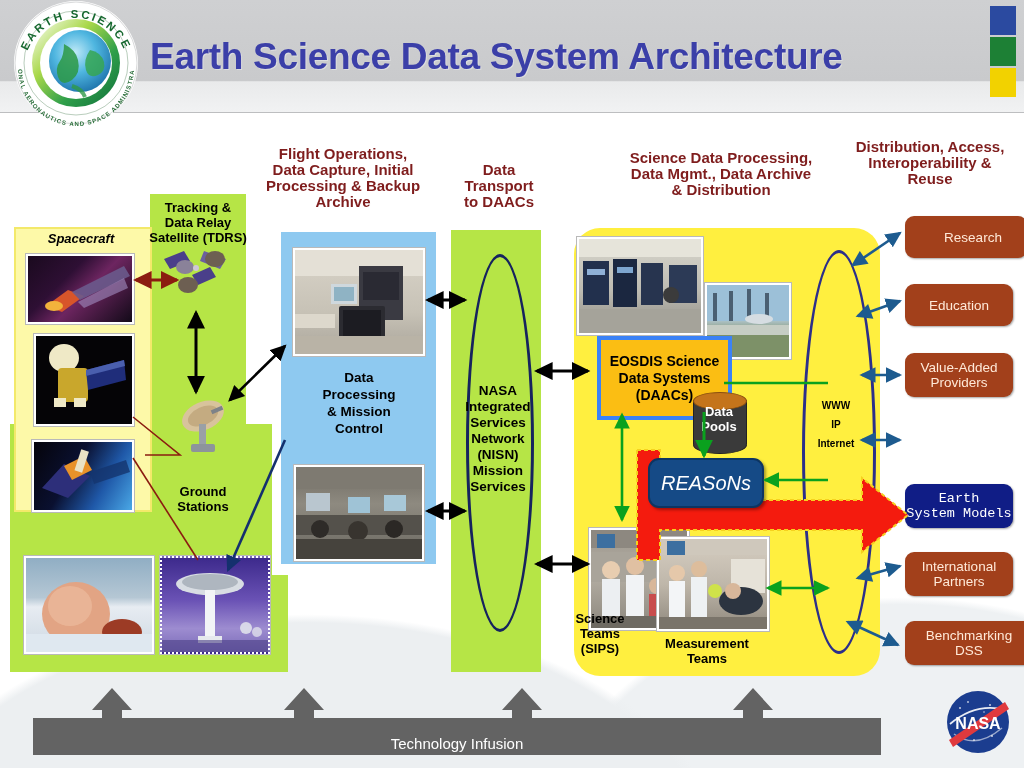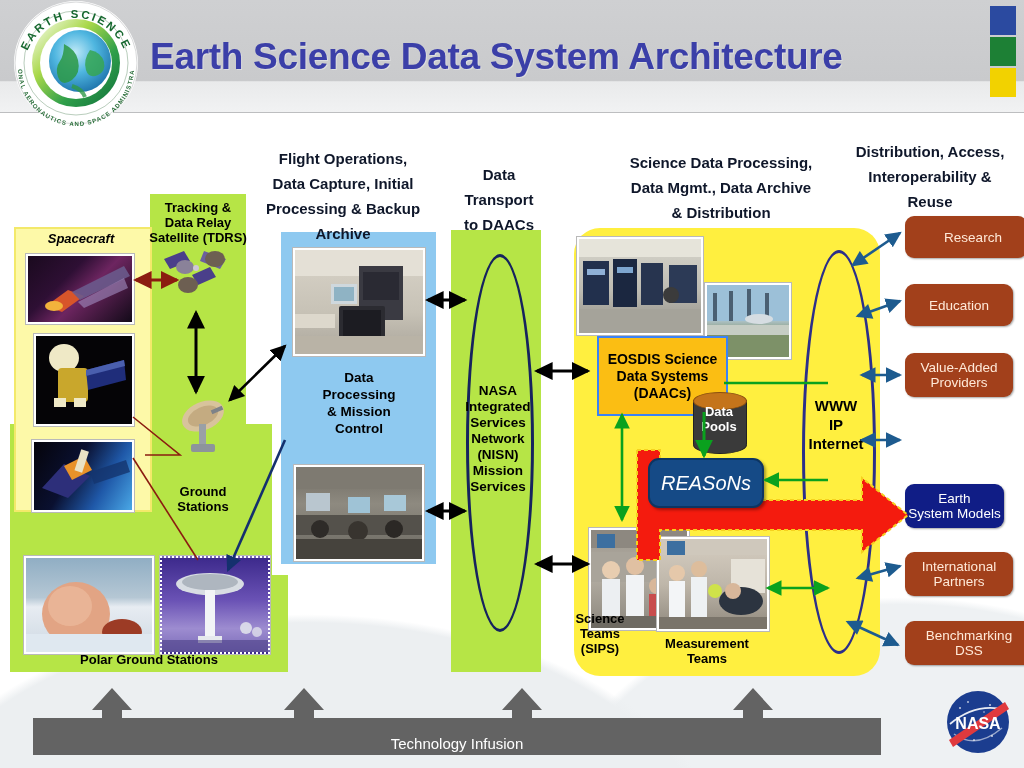--- a/index.html
+++ b/index.html
@@ -27,22 +27,22 @@
   .swatches{position:absolute;right:8px;top:6px;width:26px;z-index:7;}
   .swatch{width:26px;height:29px;margin-bottom:2px;}
   .sw-blue{background:#2b4aa0;}
   .sw-green{background:#1d8035;}
   .sw-yellow{background:#f2d200;}
 
   
   .seal{position:absolute;left:2px;top:0px;width:148px;height:126px;z-index:9;}
 
   
-  .colhead{position:absolute;text-align:center;color:#0f172a;font-weight:bold;
-    font-size:15px;line-height:25px;z-index:4;}
+  .colhead{position:absolute;text-align:center;color:#7f1d1d;font-weight:bold;
+    font-size:15px;line-height:16px;z-index:4;}
 
   
   .panel{position:absolute;z-index:1;}
   .green{background:#b6e546;}
   .yellowpale{background:#fdf9a8;border:2px solid #f3e96a;}
   .blue{background:#8ec9f0;}
   .bigyellow{background:#ffef3f;}
 
   .panel-label{position:absolute;font-weight:bold;font-size:13px;color:#000;text-align:center;
     line-height:15px;z-index:3;}
@@ -56,21 +56,21 @@
     background:transparent;}
   .ellipse-label{position:absolute;text-align:center;font-weight:bold;font-size:13.5px;
     line-height:16px;color:#000;z-index:4;}
 
   
   .rbox{position:absolute;border-radius:9px;z-index:4;display:flex;align-items:center;
     justify-content:center;text-align:center;color:#ffe9d8;font-size:13.5px;line-height:15px;
     background:#a2401b;box-shadow:1px 1px 2px rgba(0,0,0,.35);}
   .rbox.navy{background:#101d86;color:#fff;}
 
-  .eosdis{position:absolute;background:#fbbe13;border:2px solid #3b82f6;z-index:5;
+  .eosdis{position:absolute;background:#fbbe13;border:4px solid #3b82f6;z-index:5;
     display:flex;align-items:center;justify-content:center;text-align:center;
     font-weight:bold;font-size:14px;line-height:17px;color:#000;}
 
   .reasons{position:absolute;background:#154a86;border:2px solid #0d3562;border-radius:11px;
     z-index:7;display:flex;align-items:center;justify-content:center;color:#fff;
     font-style:italic;font-size:20px;box-shadow:2px 2px 3px rgba(0,0,0,.35);}
 
   
   .cyl{position:absolute;z-index:8;}
   .cyl-body{position:absolute;left:0;top:8px;width:100%;height:44px;background:#3a3a3a;
@@ -340,21 +340,20 @@
 
   <div class="panel-label" style="left:14px;top:231px;width:134px;font-style:italic;">Spacecraft</div>
 
   <div class="panel-label" style="left:145px;top:200px;width:106px;white-space:pre-line;">Tracking &amp;
 Data Relay
 Satellite (TDRS)</div>
 
   <div class="panel-label" style="left:160px;top:484px;width:86px;white-space:pre-line;">Ground
 Stations</div>
 
-  <div class="panel-label" style="left:18px;top:652px;width:262px;">Polar Ground Stations</div>
 
   <div class="panel-label" style="left:288px;top:369px;width:142px;white-space:pre-line;font-size:13.5px;line-height:17px;">Data
 Processing
 &amp; Mission
 Control</div>
 
   <div class="panel-label" style="left:570px;top:611px;width:60px;white-space:pre-line;">Science
 Teams
 (SIPS)</div>
 
@@ -364,21 +363,21 @@
   <div class="ellipse" style="left:466px;top:254px;width:62px;height:372px;"></div>
   <div class="ellipse-label" style="left:460px;top:383px;width:76px;white-space:pre-line;">NASA
 Integrated
 Services
 Network
 (NISN)
 Mission
 Services</div>
 
   <div class="ellipse" style="left:802px;top:250px;width:68px;height:398px;border-color:#2c2f8a;"></div>
-  <div class="ellipse-label" style="left:796px;top:396px;width:80px;white-space:pre-line;font-size:15px;line-height:19px;">WWW
+  <div class="ellipse-label" style="left:796px;top:396px;width:80px;white-space:pre-line;font-size:10px;line-height:19px;">WWW
 IP
 Internet</div>
 
   <div class="eosdis" style="left:597px;top:336px;width:127px;height:76px;white-space:pre-line;">EOSDIS Science
 Data Systems
 (DAACs)</div>
 
   <div class="cyl" style="left:693px;top:392px;width:52px;height:62px;">
     <div class="cyl-bottom"></div>
     <div class="cyl-body"></div>
@@ -392,21 +391,21 @@
       <path d="M637 450 L660 450 L660 500 L862 500 L862 478 L908 515 L862 552 L862 530 L660 530 L660 560 L637 560 Z" fill="#f41b0e" stroke="#f6d11e" stroke-width="2" stroke-dasharray="4,3"></path>
     </g>
   </svg>
 
   <div class="reasons" style="left:648px;top:458px;width:112px;height:46px;">REASoNs</div>
 
   <div class="rbox" style="left:905px;top:216px;width:108px;height:42px;padding-left:14px;">Research</div>
   <div class="rbox" style="left:905px;top:284px;width:108px;height:42px;">Education</div>
   <div class="rbox" style="left:905px;top:353px;width:108px;height:44px;white-space:pre-line;">Value-Added
 Providers</div>
-  <div class="rbox navy" style="left:905px;top:484px;width:99px;height:44px;white-space:pre-line;">Earth
+  <div class="rbox navy" style="left:905px;top:484px;width:108px;height:44px;white-space:pre-line;font-family:Liberation Mono, monospace;">Earth
 System Models</div>
   <div class="rbox" style="left:905px;top:552px;width:108px;height:44px;white-space:pre-line;">International
 Partners</div>
   <div class="rbox" style="left:905px;top:621px;width:128px;height:44px;white-space:pre-line;">Benchmarking
 DSS</div>
 
   <svg class="ov" viewBox="0 0 1024 768">
     <defs>
       <marker id="ah-black" markerWidth="7" markerHeight="7" refX="5.4" refY="3" orient="auto">
         <path d="M0,0 L6.2,3 L0,6 Z" fill="#000"></path>

